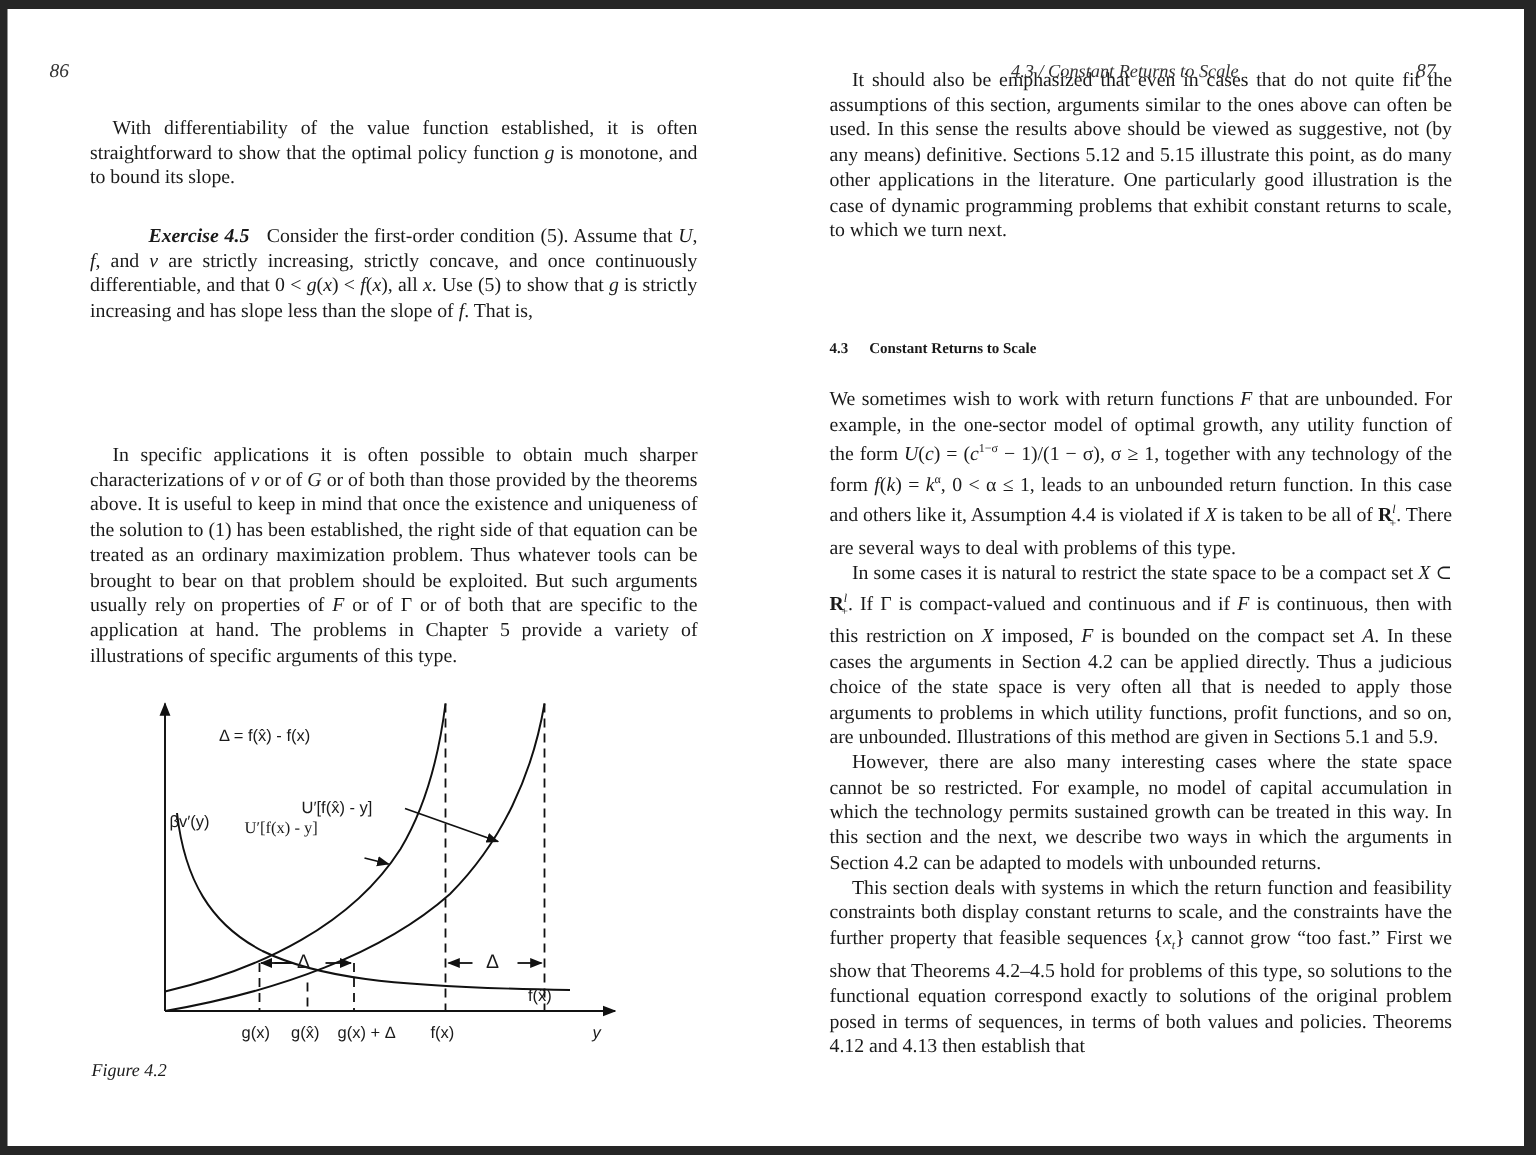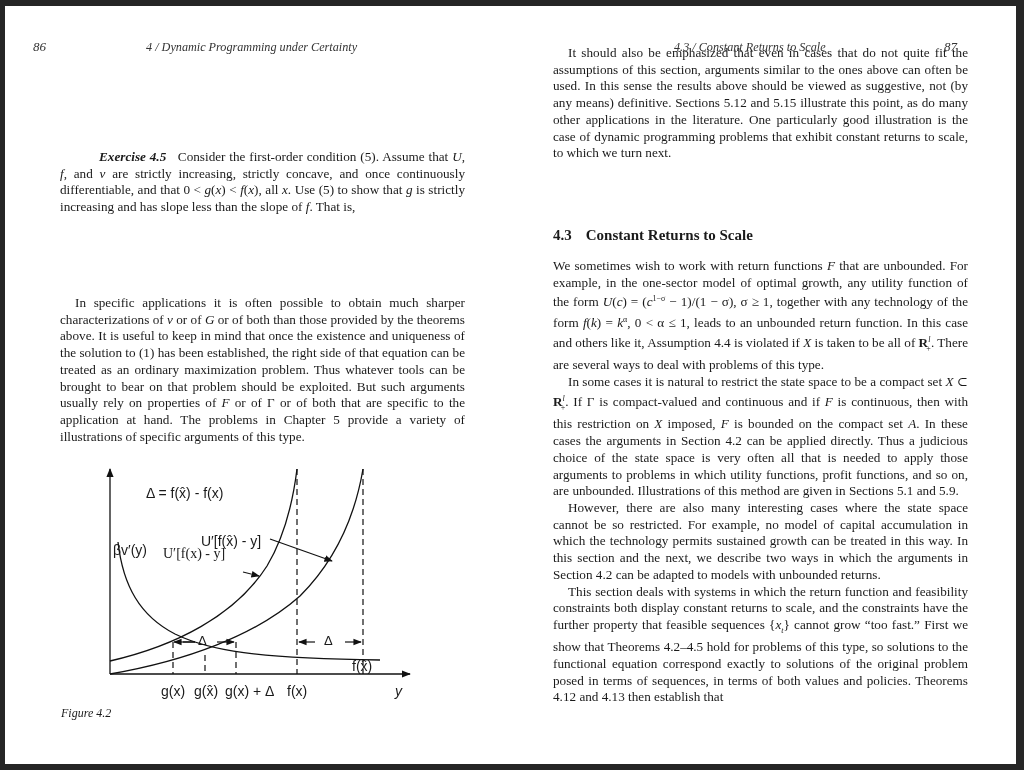--- a/index.html
+++ b/index.html
@@ -20,35 +20,37 @@
   }
   .pnum { position:absolute; top:33px; font-size:13px; font-style:italic; color:#333; }
   .text {
     position:absolute; font-size:13.2px; line-height:16.7px; text-align:justify;
     hyphens:manual;
   }
   .text p { margin:0; text-indent:15px; }
   .text p.noind { text-indent:0; }
   .math { font-style:italic; }
   .eq { position:absolute; font-size:13.2px; }
-  .heading { position:absolute; font-weight:bold; font-size:15px; }
+  .heading { position:absolute; font-weight:bold; font-size:10px; }
   .heading .num { margin-right:14px; }
   .fig { position:absolute; left:0; top:0; }
   .fig-caption { position:absolute; font-style:italic; font-size:12px; }
-  .lbl { font-family:"Liberation Sans", "DejaVu Sans", sans-serif; font-size:14px; }
+  .lbl { font-family:"Liberation Sans", "DejaVu Sans", sans-serif; font-size:11px; }
 </style>
 </head>
 <body>
 
 <div class="sheet">
 
   <div class="page left">
     <div class="pnum" style="left:28px;">86</div>
-    <div class="running-head" style="left:141px;">4 / Dynamic Programming under Certainty</div>
 
+    <div class="text" style="left:55px; top:71px; width:405px;">
+      <p>With differentiability of the value function established, it is often straightforward to show that the optimal policy function <span class="math">g</span> is monotone, and to bound its slope.</p>
+    </div>
 
     <div class="text" style="left:55px; top:143px; width:405px;">
       <p style="text-indent:39px;"><b><i>Exercise 4.5</i></b>&nbsp;&nbsp; Consider the first-order condition (5). Assume that <span class="math">U</span>, <span class="math">f</span>, and <span class="math">v</span> are strictly increasing, strictly concave, and once continuously differentiable, and that 0 &lt; <span class="math">g</span>(<span class="math">x</span>) &lt; <span class="math">f</span>(<span class="math">x</span>), all <span class="math">x</span>. Use (5) to show that <span class="math">g</span> is strictly increasing and has slope less than the slope of <span class="math">f</span>. That is,</p>
     </div>
 
 
 
     <div class="text" style="left:55px; top:289px; width:405px;">
       <p>In specific applications it is often possible to obtain much sharper characterizations of <span class="math">v</span> or of <span class="math">G</span> or of both than those provided by the theorems above. It is useful to keep in mind that once the existence and uniqueness of the solution to (1) has been established, the right side of that equation can be treated as an ordinary maximization problem. Thus whatever tools can be brought to bear on that problem should be exploited. But such arguments usually rely on properties of <span class="math">F</span> or of Γ or of both that are specific to the application at hand. The problems in Chapter 5 provide a variety of illustrations of specific arguments of this type.</p>
     </div>

